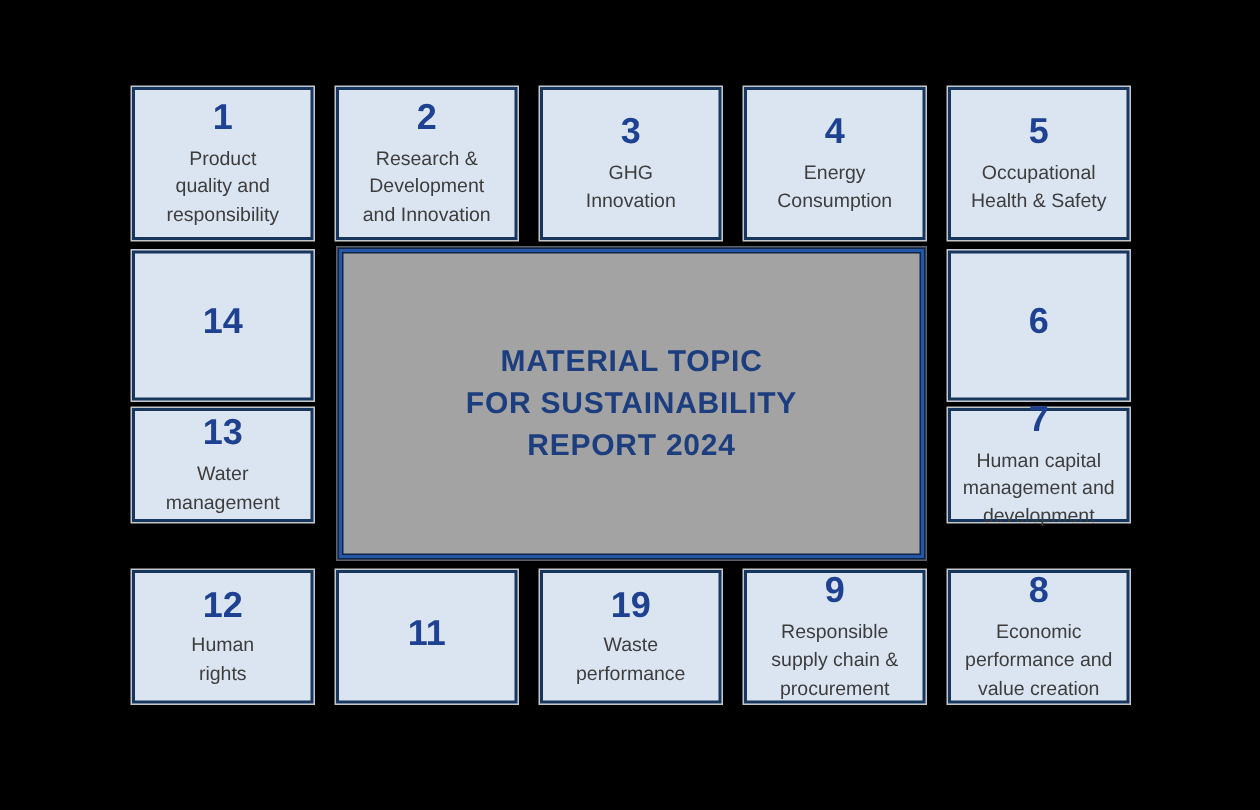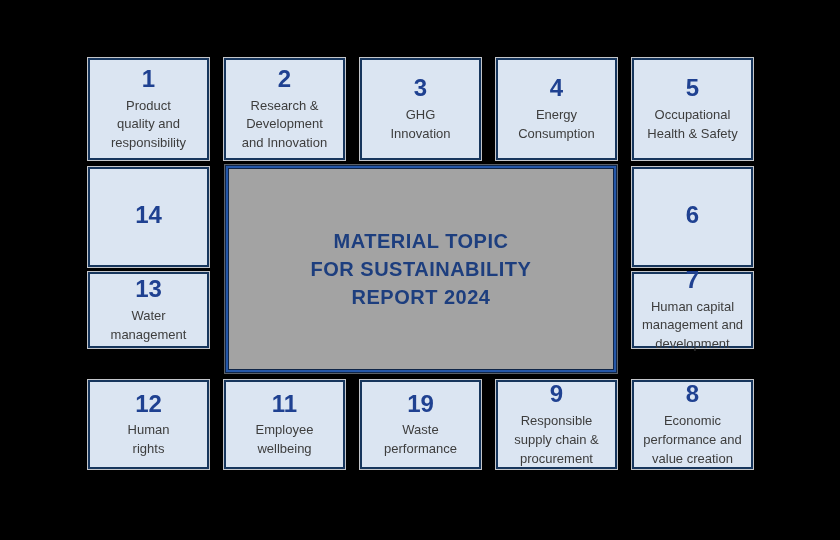--- a/index.html
+++ b/index.html
@@ -132,22 +132,20 @@
 development</div>
   </div>
 
   <div class="topic-box r4 c1">
     <div class="topic-number">12</div>
     <div class="topic-label">Human
 rights</div>
   </div>
   <div class="topic-box r4 c2">
     <div class="topic-number">11</div>
-    <div class="topic-label">Employee
-wellbeing</div>
   </div>
   <div class="topic-box r4 c3">
     <div class="topic-number">19</div>
     <div class="topic-label">Waste
 performance</div>
   </div>
   <div class="topic-box r4 c4">
     <div class="topic-number">9</div>
     <div class="topic-label">Responsible
 supply chain &amp;

